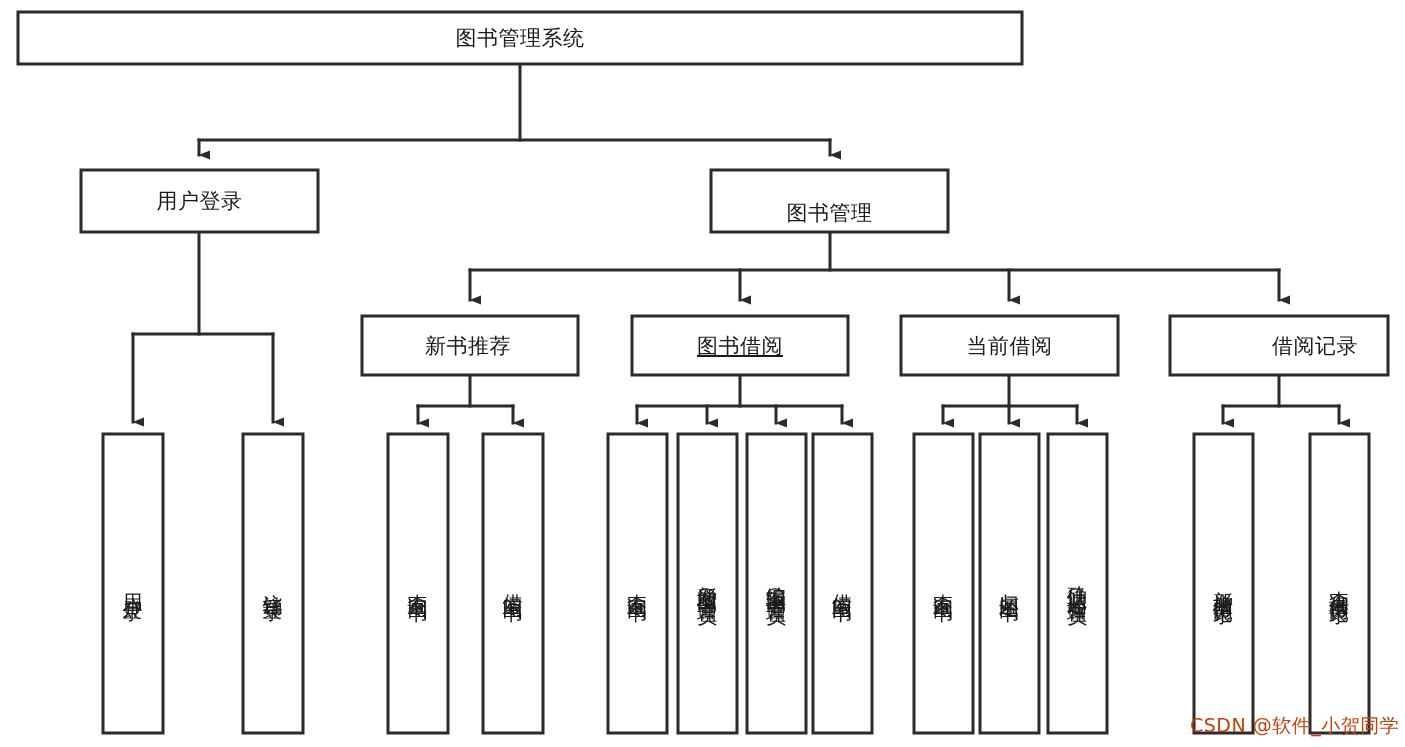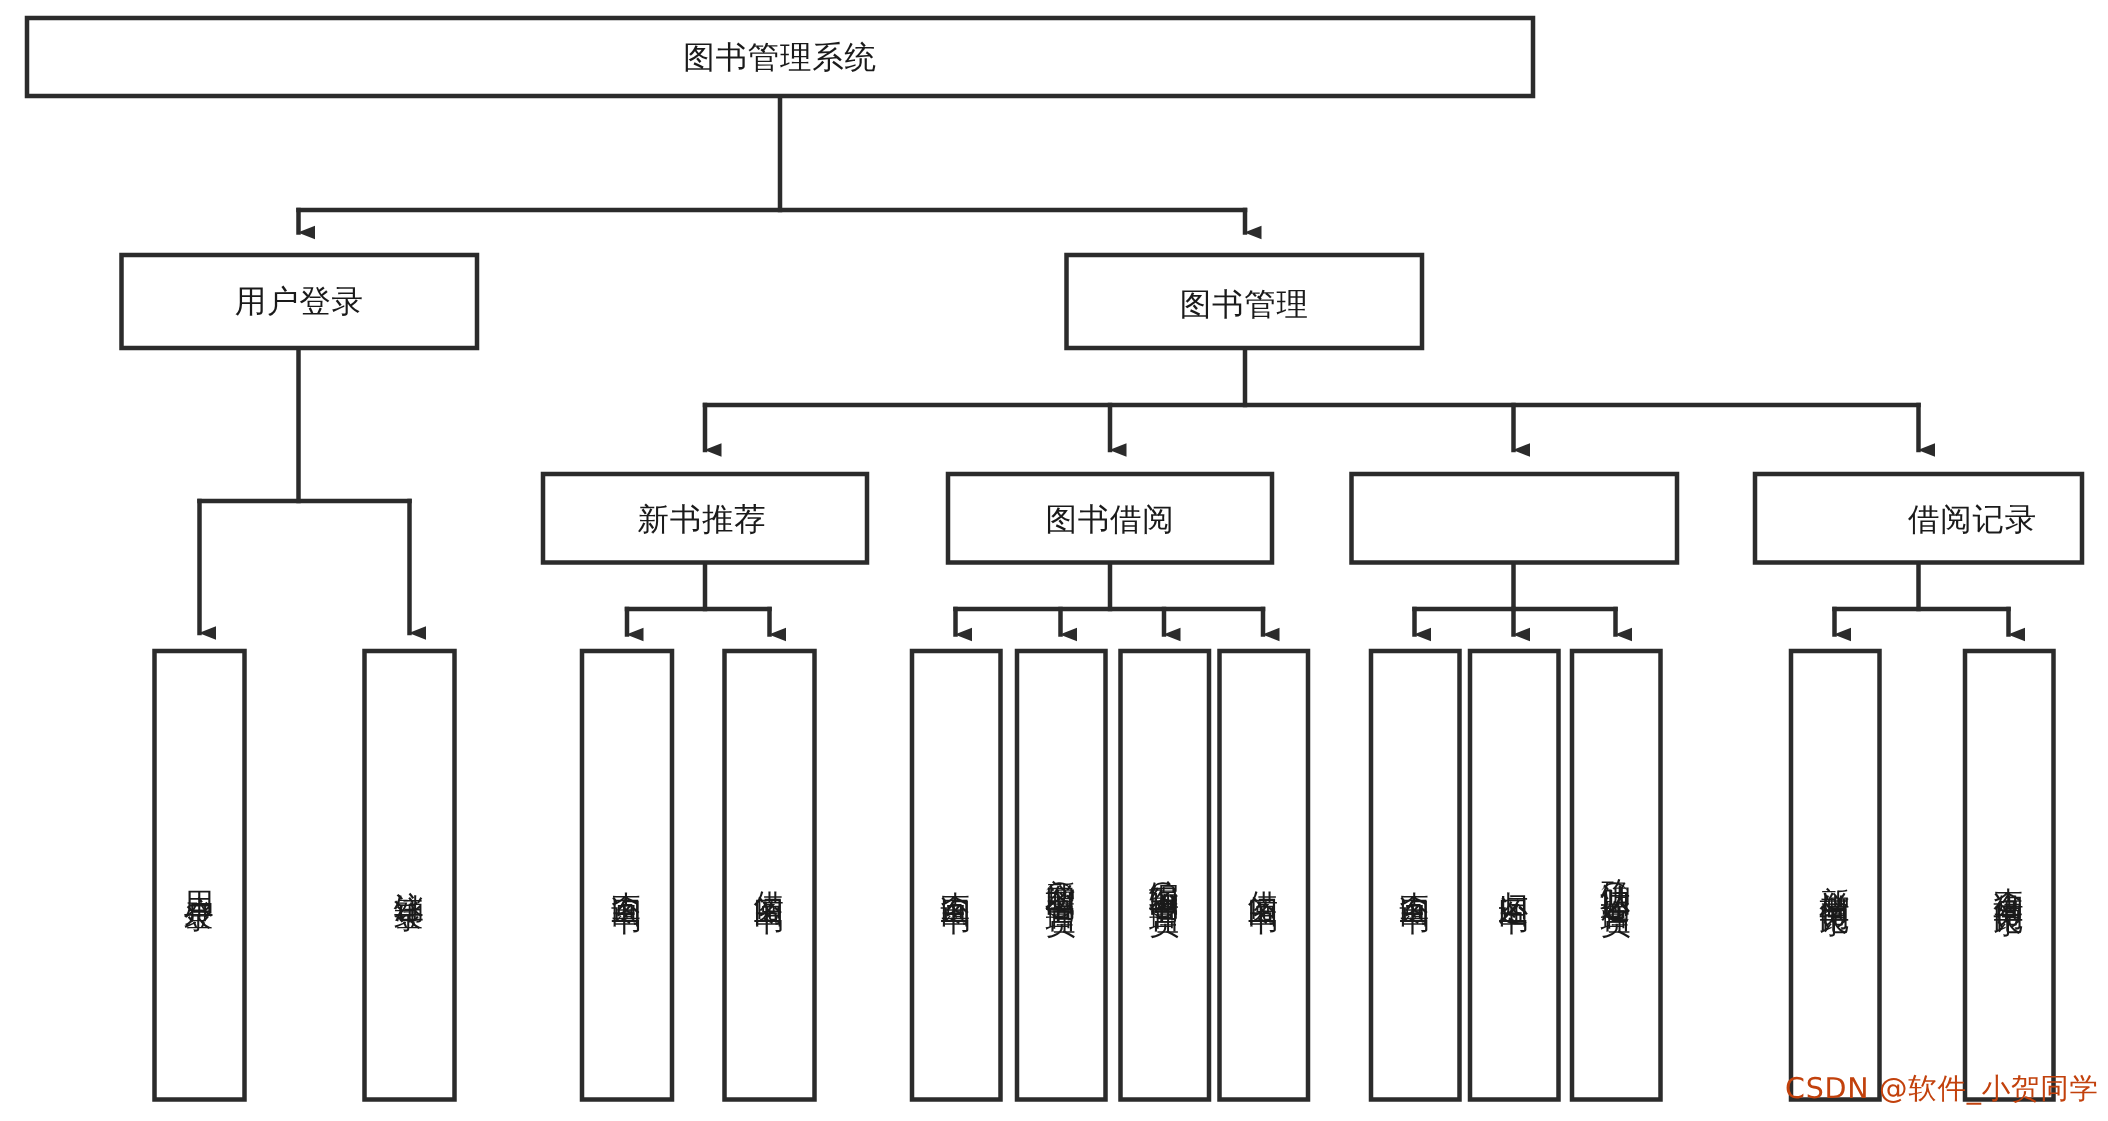--- a/index.html
+++ b/index.html
@@ -159,24 +159,25 @@
     <rect class="node-box" x="980" y="434" width="59" height="299"></rect>
     <rect class="node-box" x="1048" y="434" width="59" height="299"></rect>
 
     <rect class="node-box" x="1194" y="434" width="59" height="299"></rect>
     <rect class="node-box" x="1310" y="434" width="59" height="299"></rect>
   </svg>
 
   <div class="node-label horizontal" style="left:18px; top:12px; width:1004px; height:52px;">图书管理系统</div>
 
   <div class="node-label horizontal" style="left:81px; top:170px; width:237px; height:62px;">用户登录</div>
-  <div class="node-label horizontal" style="left:711px; top:172px; width:237px; height:62px;font-family:Liberation Mono, monospace;">图书管理</div>
+  <div class="node-label horizontal" style="left:711px; top:182px; width:237px; height:62px;font-family:Liberation Mono, monospace;">图书管理</div>
 
   <div class="node-label horizontal" style="left:362px; top:316px; width:180px; height:59px;padding-left:16px;">新书推荐</div>
-  <div class="node-label horizontal" style="left:632px; top:316px; width:216px; height:59px;">图书借阅</div>
+  <div class="node-label horizontal" style="left:632px; top:316px; width:216px; height:59px;text-decoration:underline;">图书借阅</div>
+  <div class="node-label horizontal" style="left:901px; top:316px; width:217px; height:59px;">当前借阅</div>
   <div class="node-label horizontal" style="left:1170px; top:316px; width:218px; height:59px;padding-left:36px;">借阅记录</div>
 
   <div class="node-label vertical" style="left:103px; top:434px; width:60px; height:299px;">用户登录</div>
   <div class="node-label vertical" style="left:243px; top:434px; width:60px; height:299px;">注销登录</div>
 
   <div class="node-label vertical" style="left:388px; top:434px; width:60px; height:299px;">查询图书</div>
   <div class="node-label vertical" style="left:483px; top:434px; width:60px; height:299px;">借阅图书</div>
 
   <div class="node-label vertical" style="left:608px; top:434px; width:59px; height:299px;">查询图书</div>
   <div class="node-label vertical" style="left:678px; top:434px; width:59px; height:299px;">新增图书（管理员）</div>

